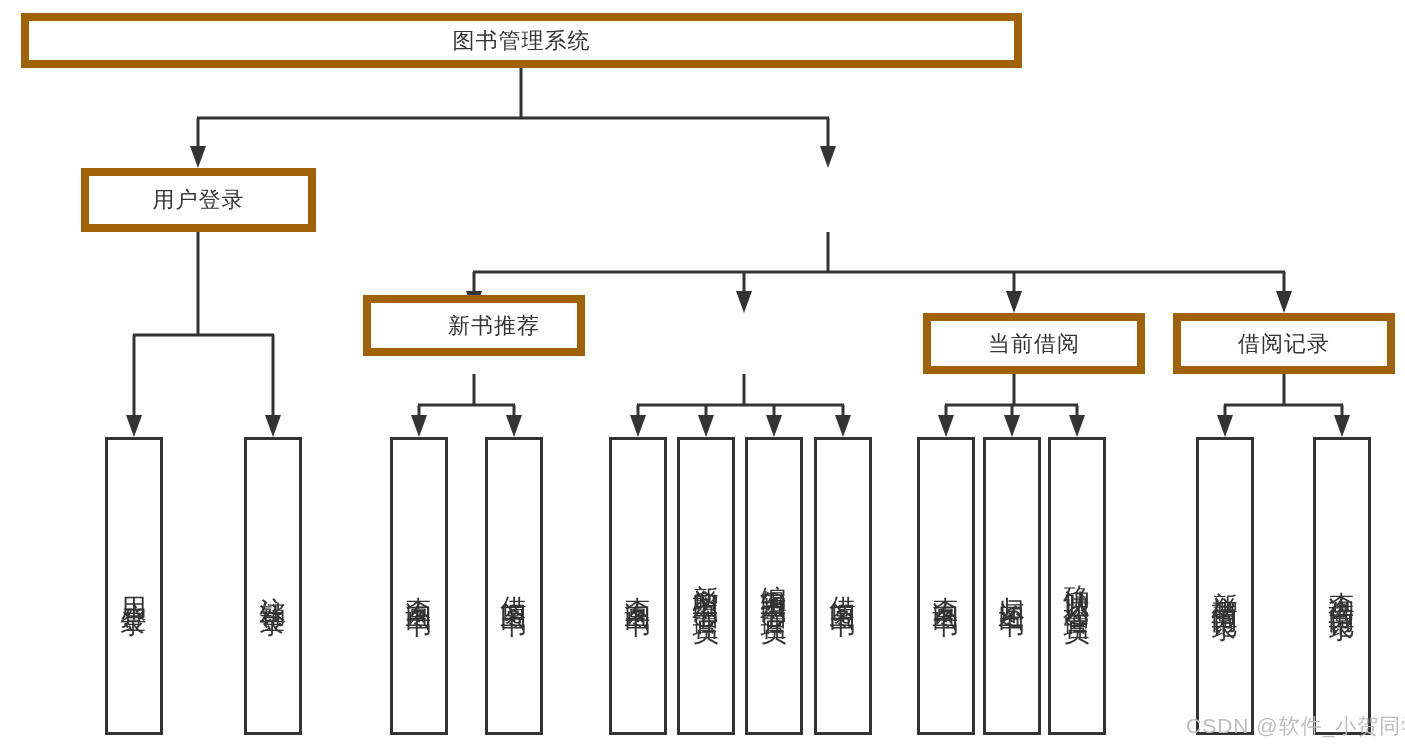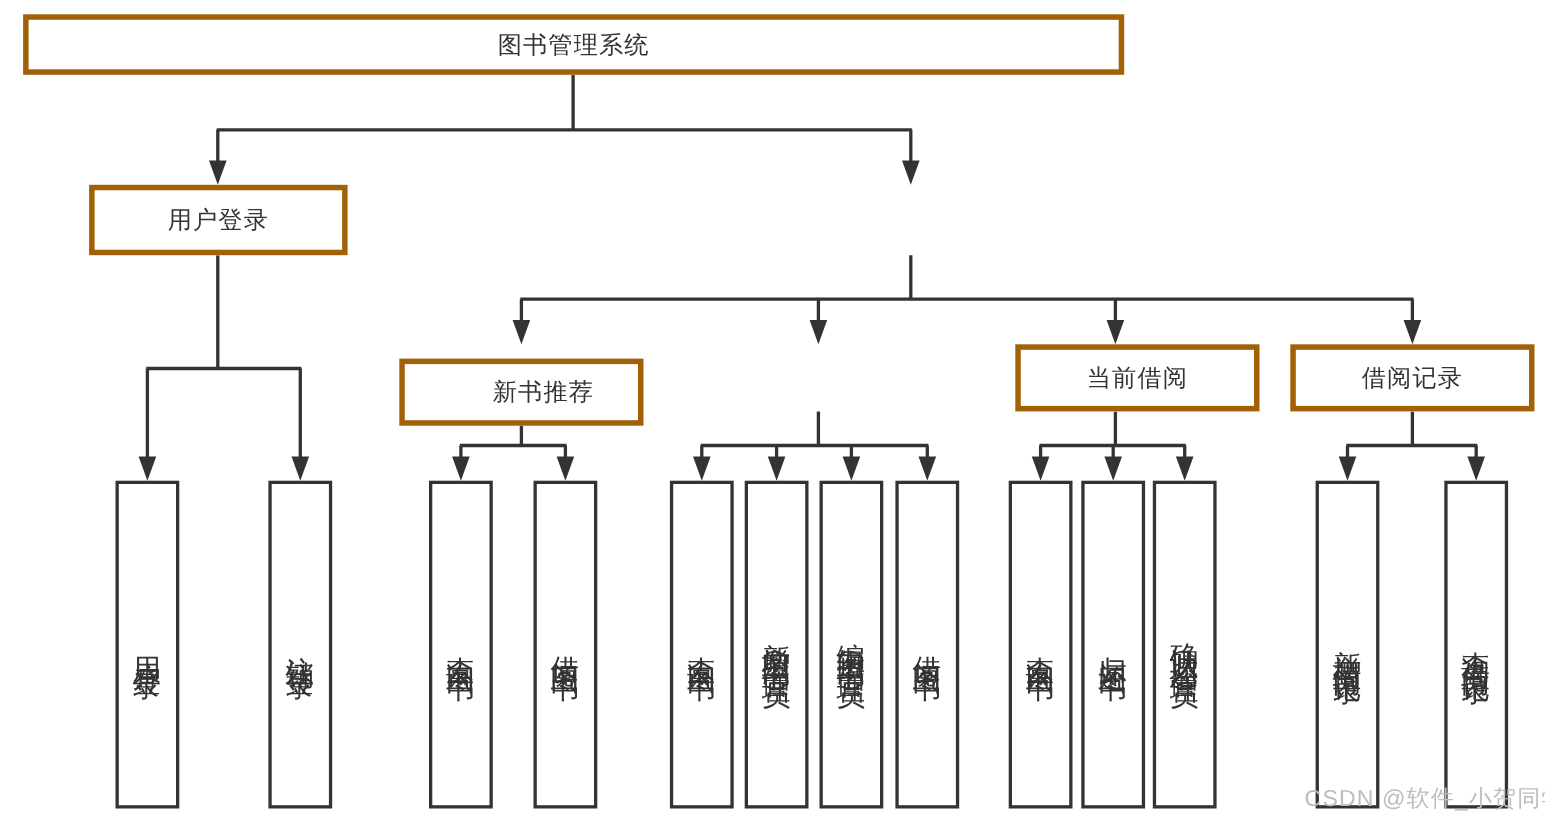--- a/index.html
+++ b/index.html
@@ -12,21 +12,21 @@
     overflow: hidden;
   }
   #connectors {
     position: absolute;
     left: 0; top: 0;
     width: 1405px; height: 747px;
   }
   .node {
     position: absolute;
     box-sizing: border-box;
-    border: 5px solid #a16207;
+    border: 8px solid #a16207;
     background: #ffffff;
     display: flex;
     align-items: center;
     justify-content: center;
     font-size: 22px;
     color: #333333;
     letter-spacing: 1px;
     white-space: nowrap;
   }
   .leaf {
@@ -92,21 +92,21 @@
     <use href="#arrowhead" transform="translate(1012,437)"></use>
     <use href="#arrowhead" transform="translate(1077,437)"></use>
     <use href="#arrowhead" transform="translate(1225,437)"></use>
     <use href="#arrowhead" transform="translate(1342,437)"></use>
   </svg>
 
   <div class="node" style="left:21px; top:13px; width:1001px; height:55px;">图书管理系统</div>
 
   <div class="node" style="left:81px; top:168px; width:235px; height:64px;">用户登录</div>
 
-  <div class="node" style="left:363px; top:326px; width:222px; height:61px;padding-left:40px;">新书推荐</div>
+  <div class="node" style="left:363px; top:295px; width:222px; height:61px;padding-left:40px;">新书推荐</div>
   <div class="node" style="left:903px; top:313px; width:222px; height:61px;margin-left:20px;">当前借阅</div>
   <div class="node" style="left:1173px; top:313px; width:222px; height:61px;">借阅记录</div>
 
   <div class="leaf" style="left:105px; top:437px;">用户登录</div>
   <div class="leaf" style="left:244px; top:437px;">注销登录</div>
 
   <div class="leaf" style="left:390px; top:437px;">查询图书</div>
   <div class="leaf" style="left:485px; top:437px;">借阅图书</div>
 
   <div class="leaf" style="left:609px; top:437px;">查询图书</div>

